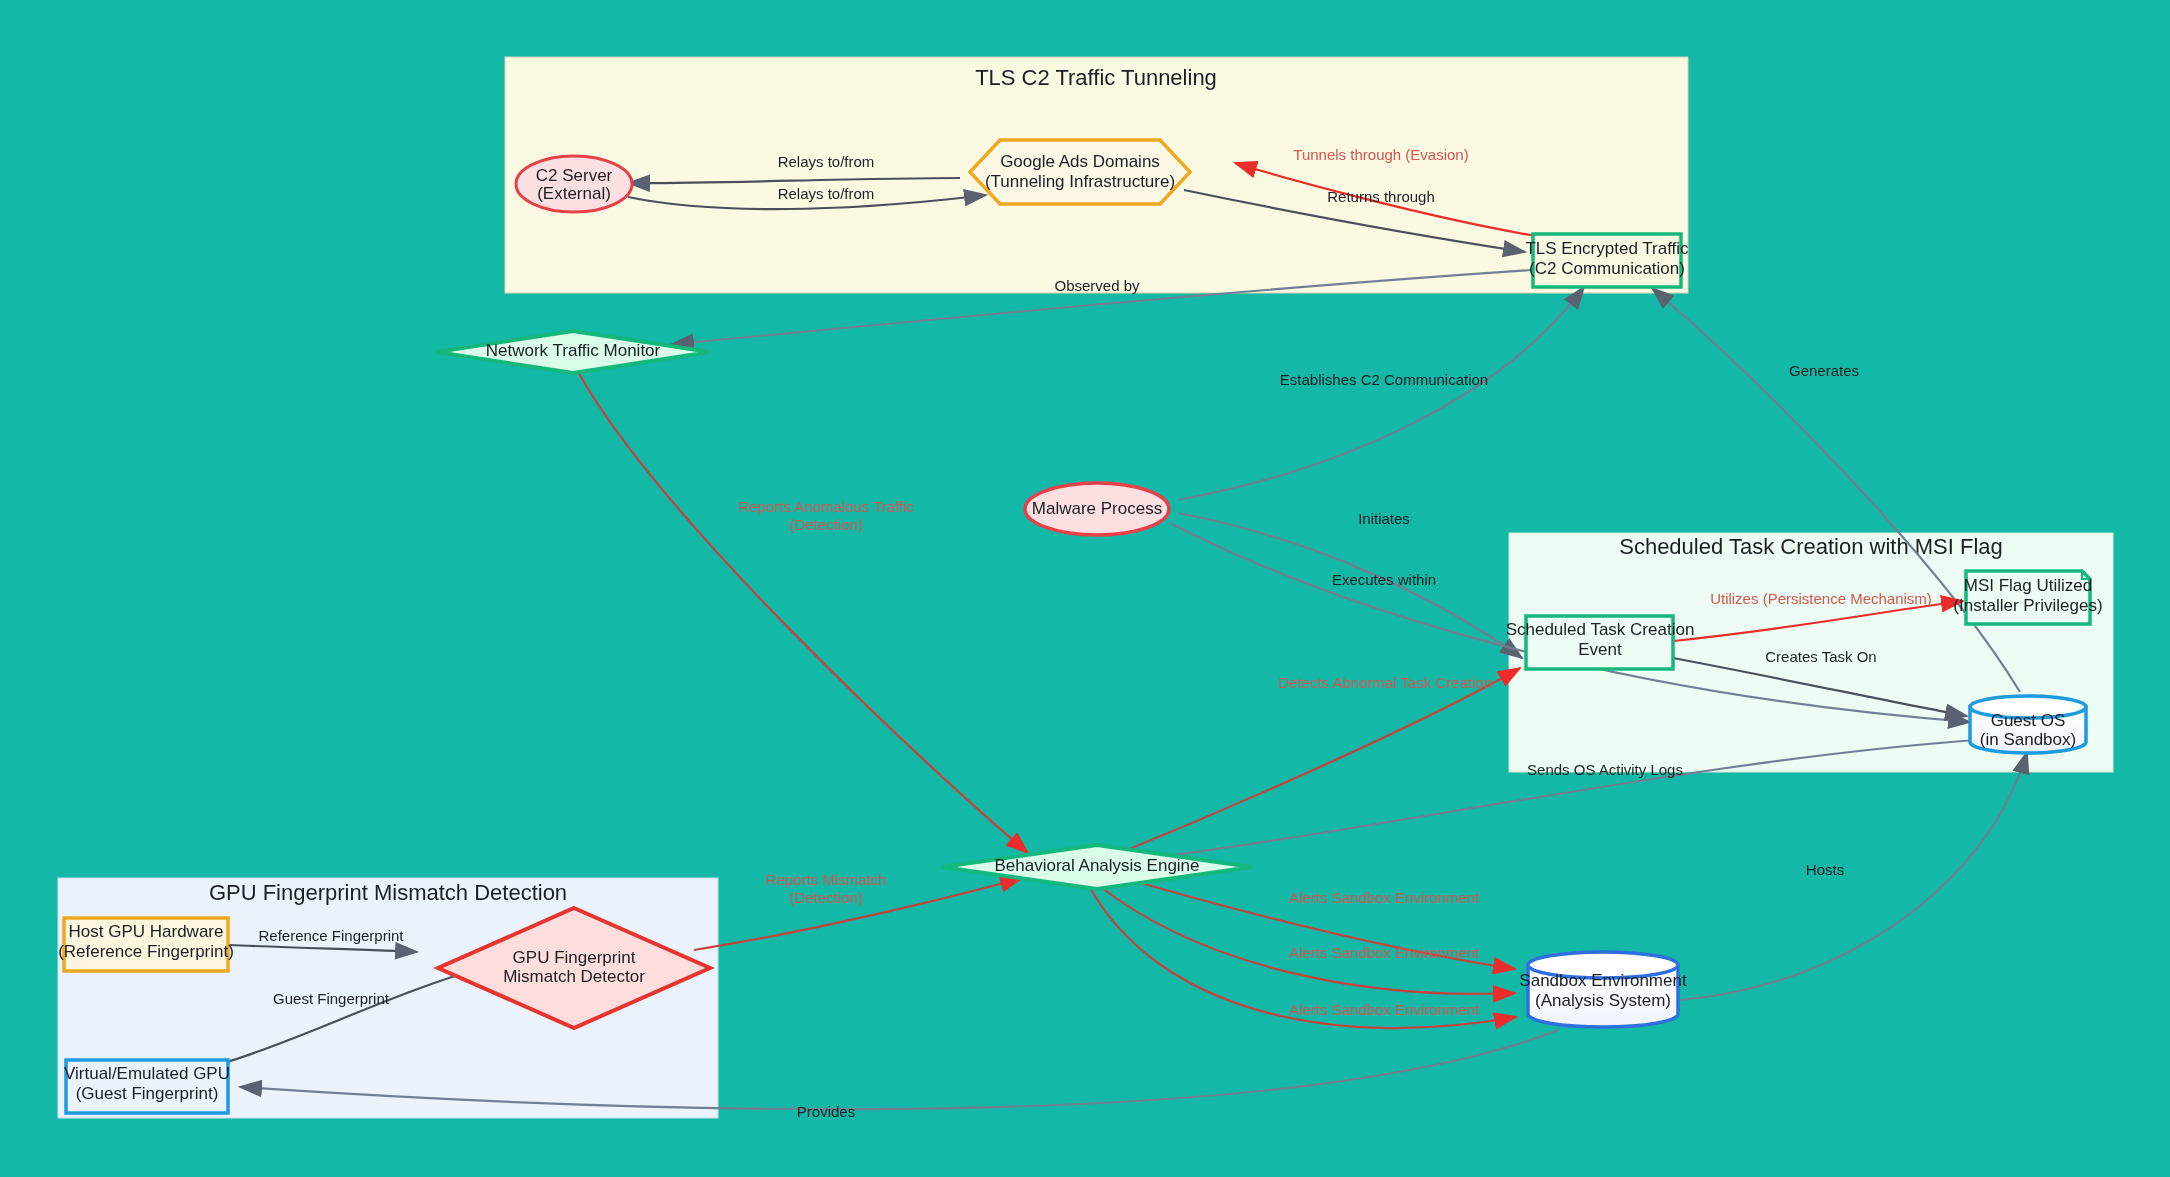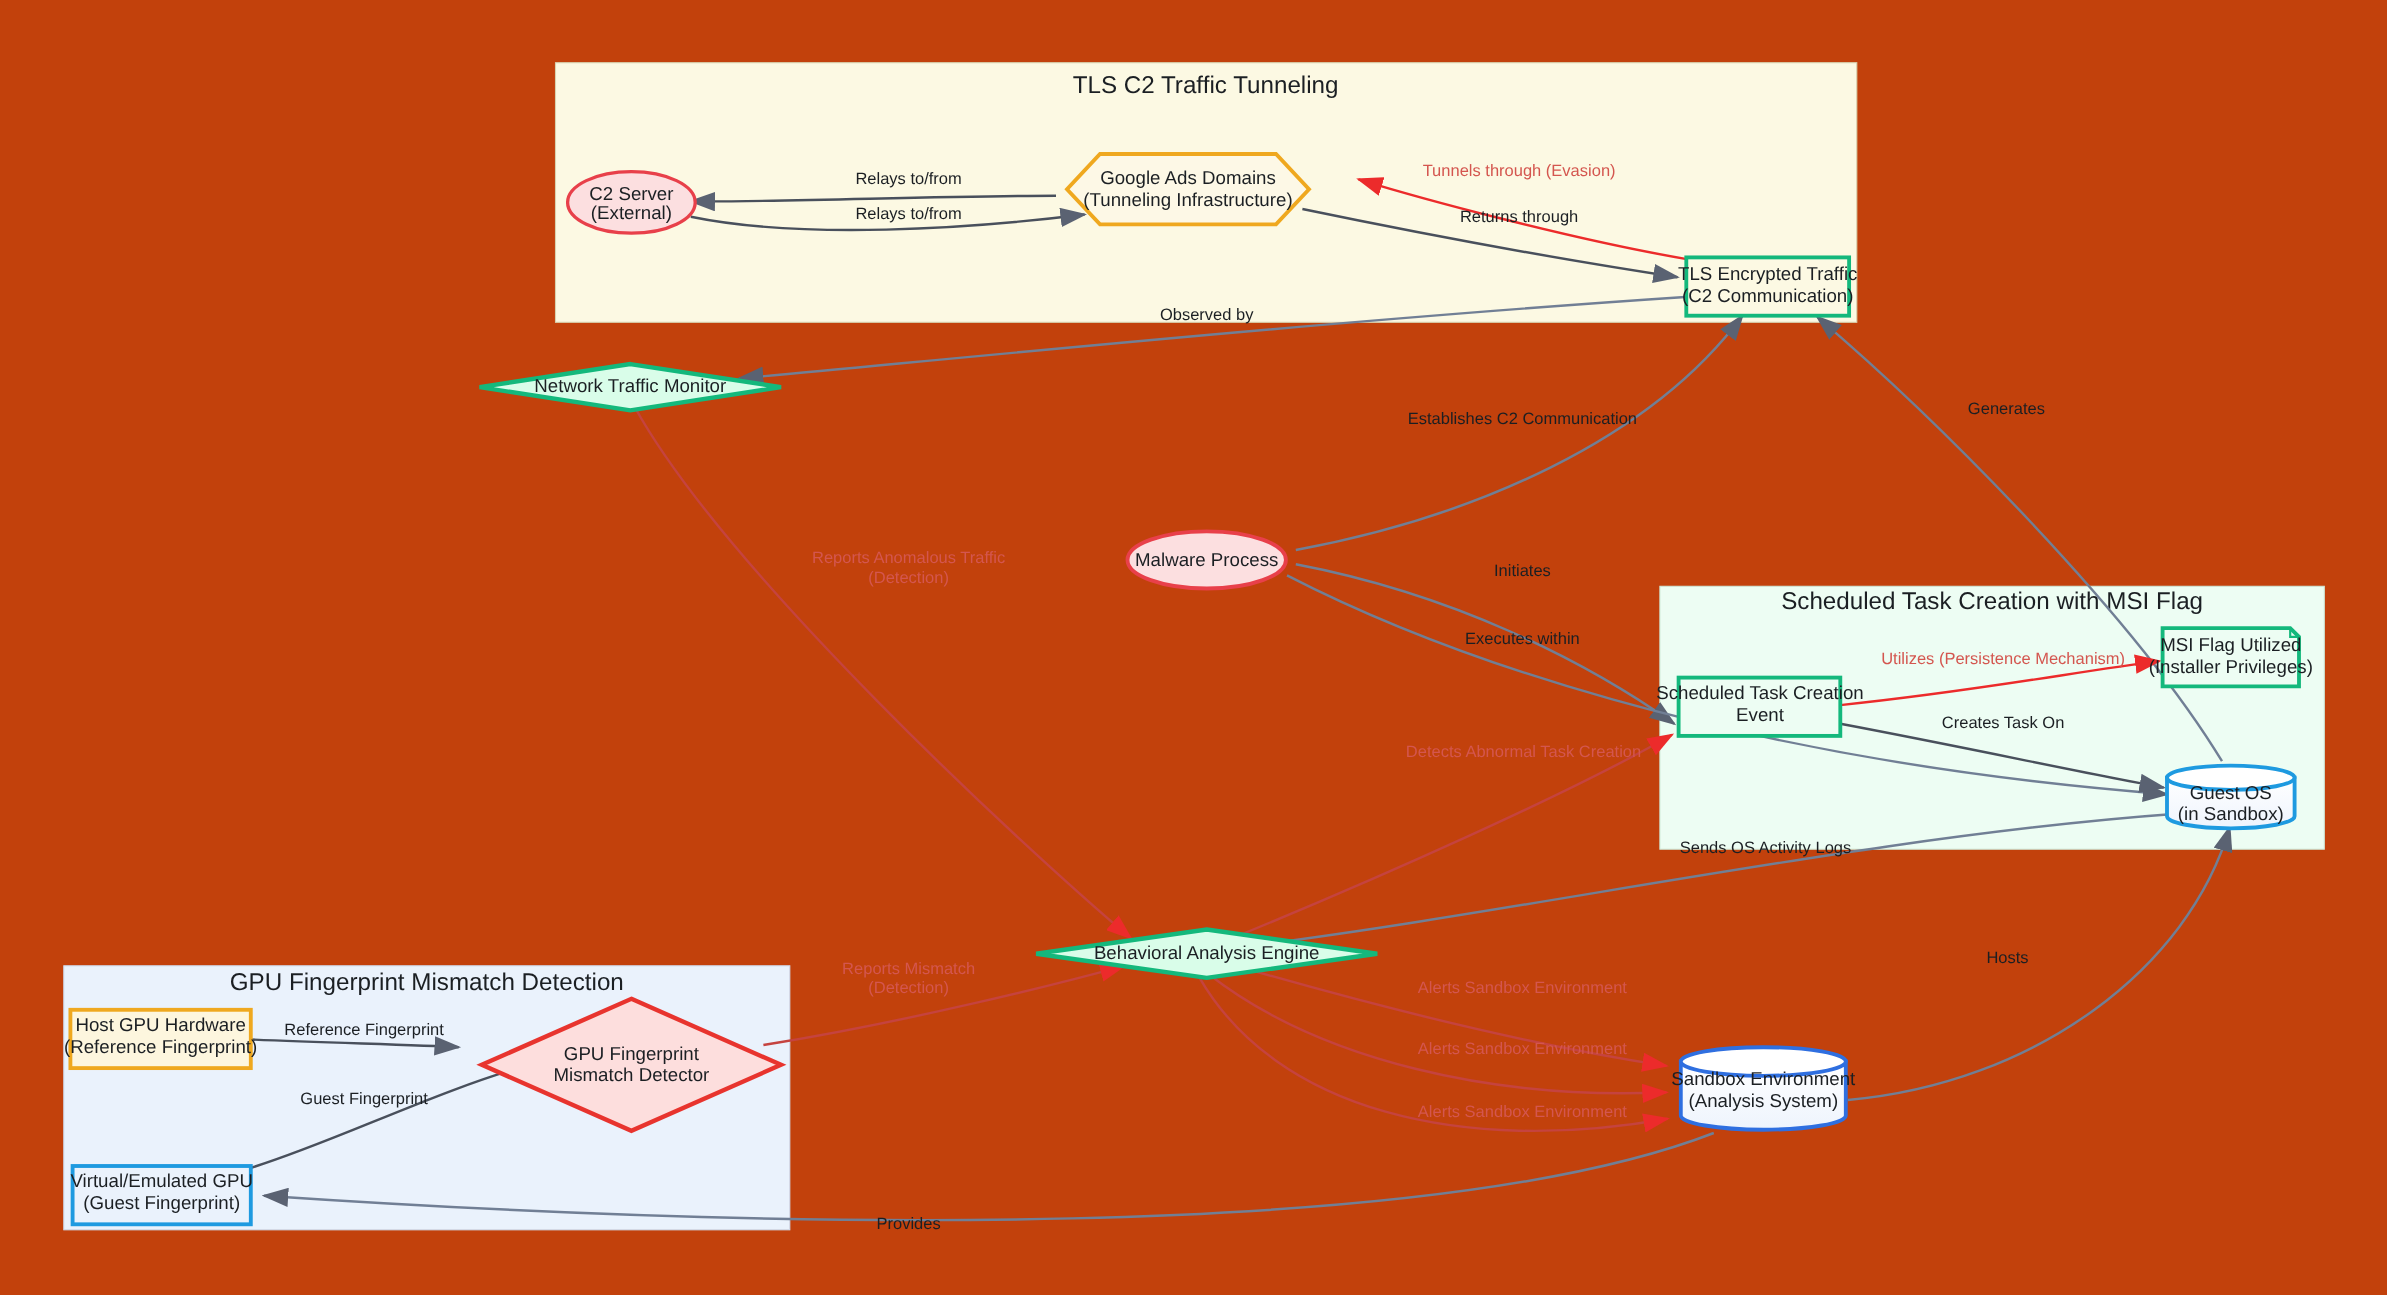--- a/index.html
+++ b/index.html
@@ -1,18 +1,18 @@
 <!DOCTYPE html>
 <html><head>
 <meta charset="utf-8">
 <style>
   html,body{margin:0;padding:0;background:#1f2937;}
   body{width:2170px;height:1177px;overflow:hidden;
        font-family:"Liberation Sans",sans-serif;}
-  #stage{position:relative;width:2170px;height:1177px;background:#c2410c;}
+  #stage{position:relative;width:2170px;height:1177px;background:#14b8a6;}
   svg{display:block;}
   text{font-family:"Liberation Sans",sans-serif;}
   .node-label{font-size:17px;fill:#1b1f23;}
   .sg-title{font-size:22px;fill:#1b1f23;}
   .edge-label{font-size:15px;fill:#1b1f23;}
   .edge-label.red{fill:#d4564f;}
   .edge{fill:none;stroke:#717f95;stroke-width:2.2;}
   .edge.dark{stroke:#49505c;}
   .edge.red{stroke:#ec2b2b;stroke-width:2.2;}
   .edge.redsoft{stroke:#c5433f;stroke-width:2.2;}

